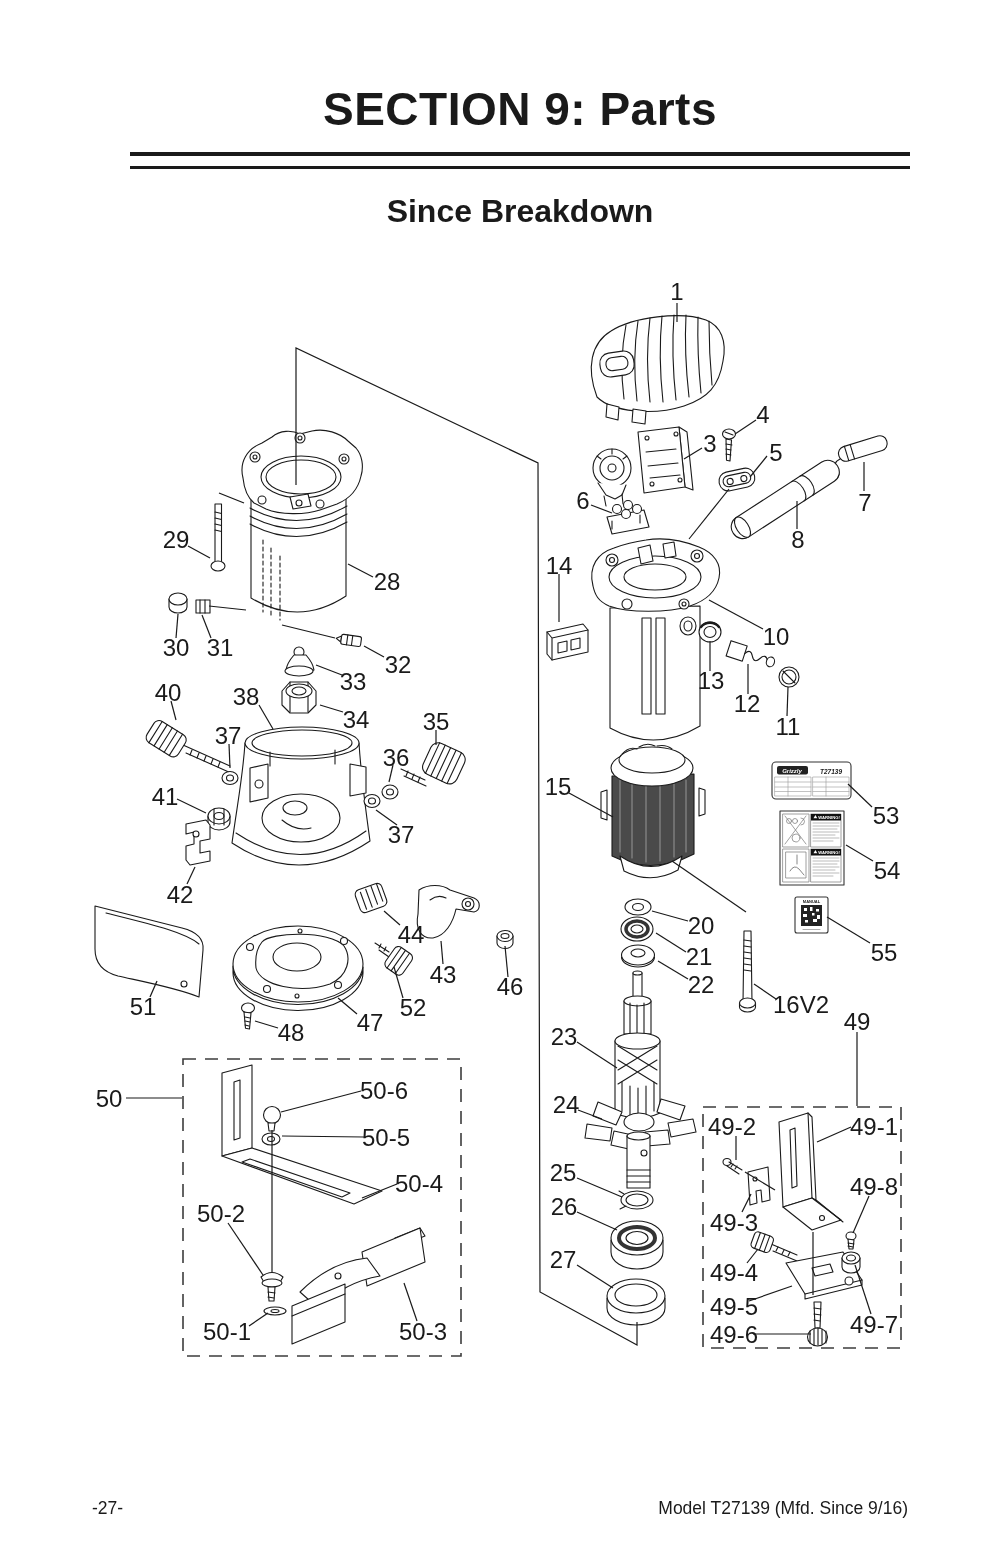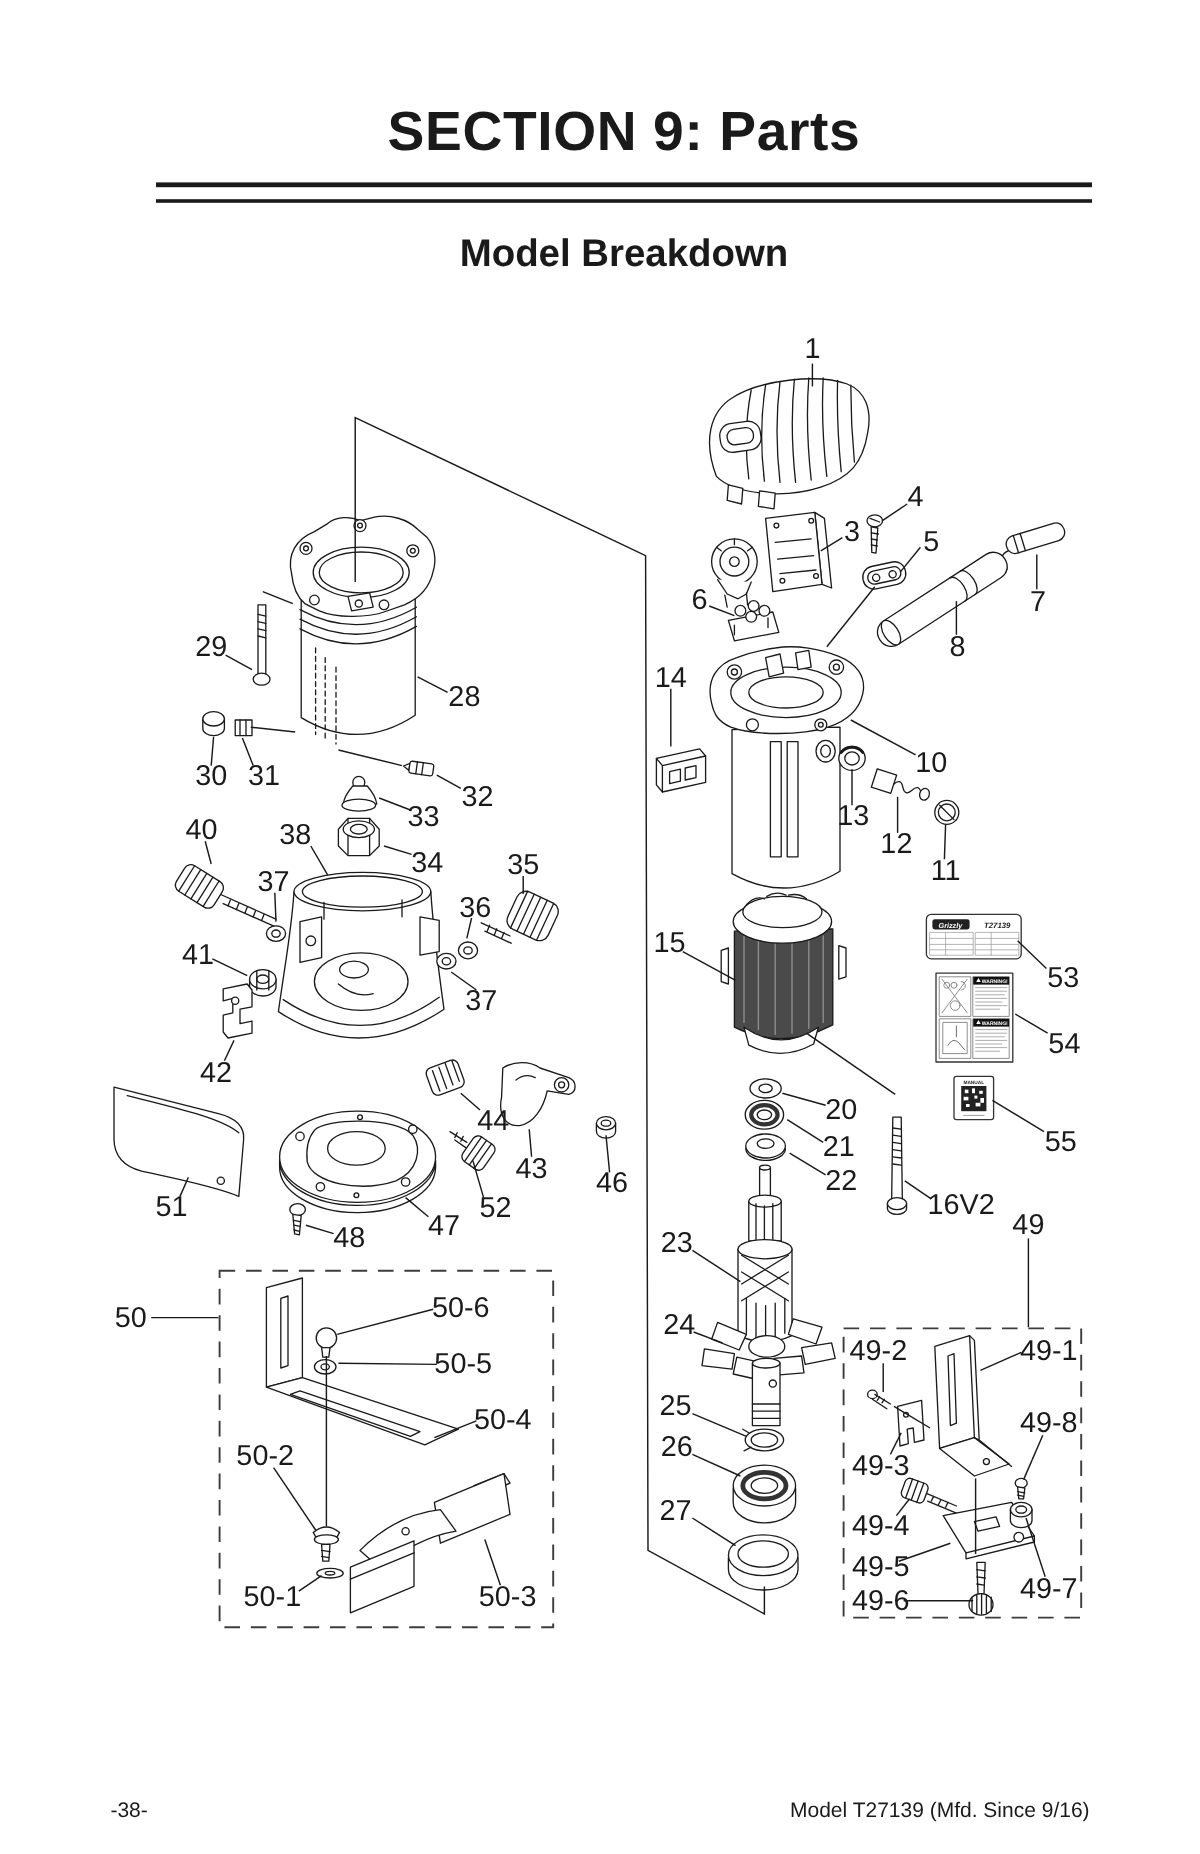--- a/index.html
+++ b/index.html
@@ -25,21 +25,21 @@
 </style>
 </head>
 <body>
 
 <div class="page">
 
   <div class="header">
     <h1 class="section-title">SECTION 9: Parts</h1>
     <div class="rule-a"></div>
     <div class="rule-b"></div>
-    <h2 class="diagram-title">Model Breakdown</h2>
+    <h2 class="diagram-title">Since Breakdown</h2>
   </div>
 
   <svg class="diagram" viewBox="0 0 1000 1545">
 
     <g class="ink">
 
       <g>
         <path d="M597,397 C586,368 591,343 611,331 C633,317 681,311 706,320 C721,326 727,341 723,361 C719,386 708,398 684,406 C653,416 612,412 597,397 Z" fill="#fff"></path>
         <path d="M626,325 q-7,36 -2,74 M638,321 q-6,38 -1,80 M650,318 q-5,40 0,84 M662,316 q-4,40 1,86 M674,315 q-3,40 2,85 M686,315 q-2,38 3,82 M698,317 q-1,36 3,76 M709,321 q0,32 3,64"></path>
         <g transform="rotate(-8 617 364)">
@@ -641,16 +641,16 @@
         <text x="734" y="1222" class="callout">49-3</text>
         <text x="874" y="1186" class="callout">49-8</text>
         <text x="734" y="1272" class="callout">49-4</text>
         <text x="734" y="1306" class="callout">49-5</text>
         <text x="734" y="1334" class="callout">49-6</text>
         <text x="874" y="1324" class="callout">49-7</text>
       </g>
   </svg>
 
   <div class="footer">
-    <span>-38-</span>
+    <span>-27-</span>
     <span>Model T27139 (Mfd. Since 9/16)</span>
   </div>
 </div>
 
 </body></html>

